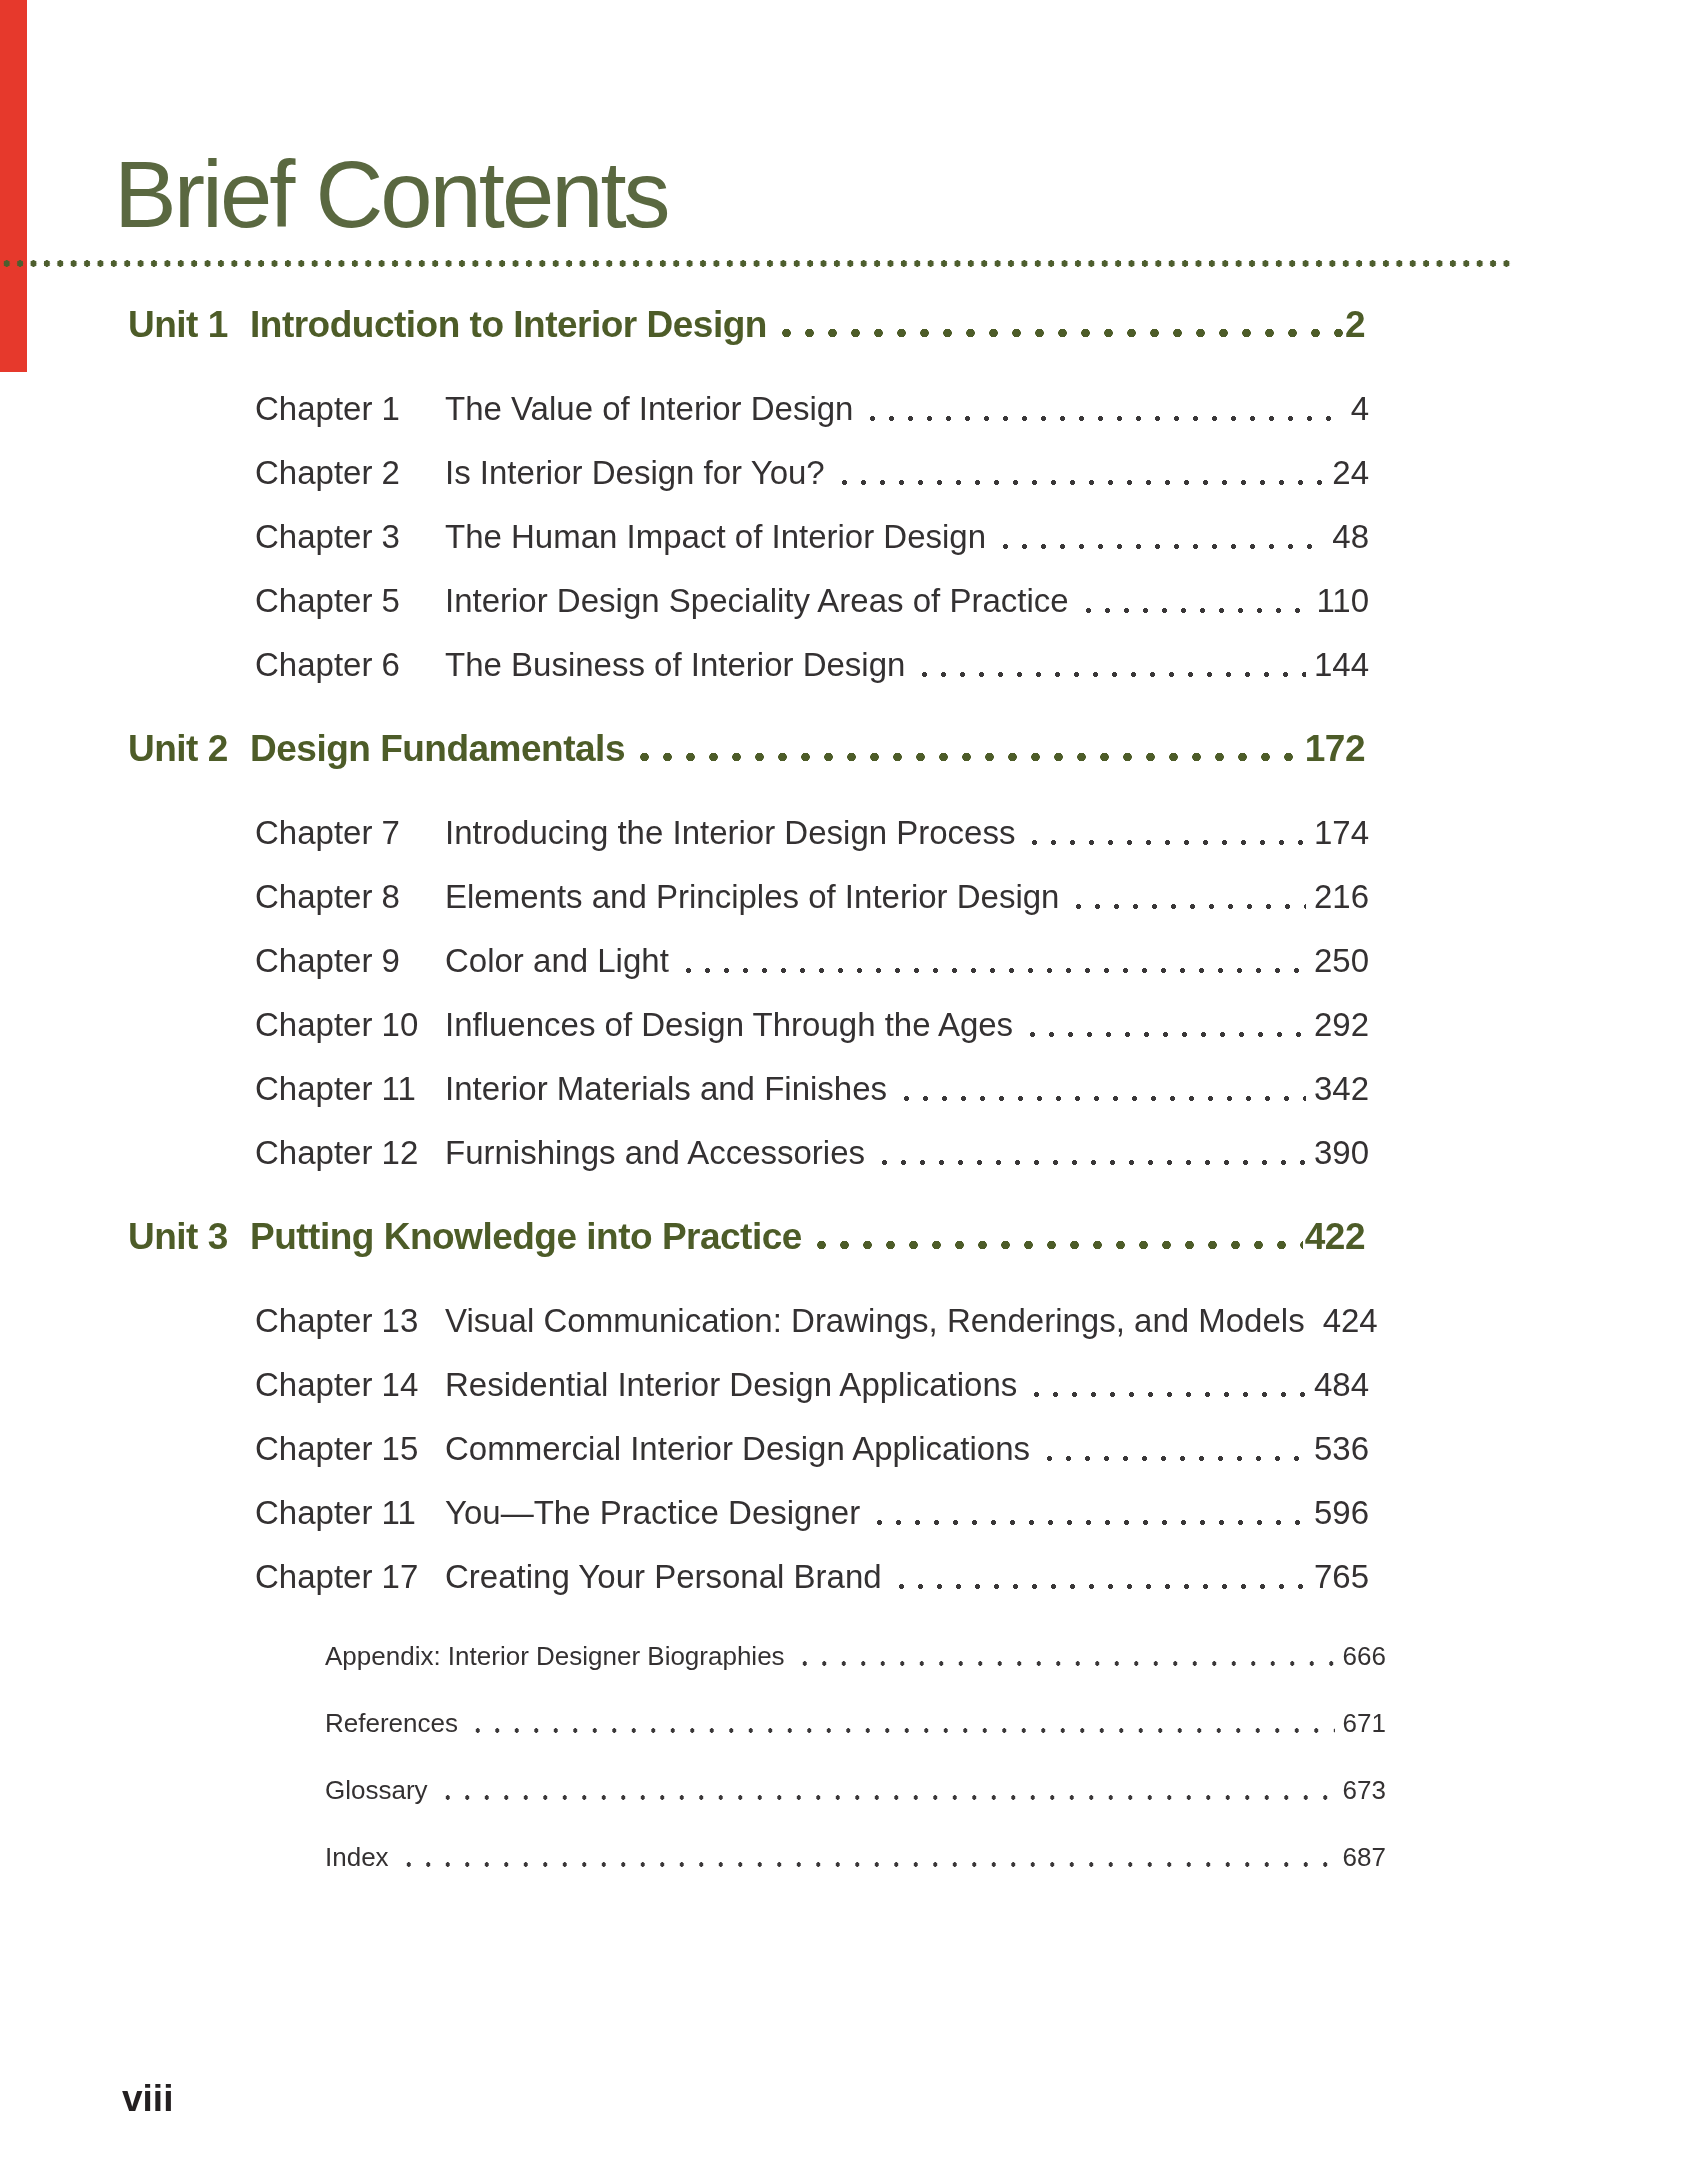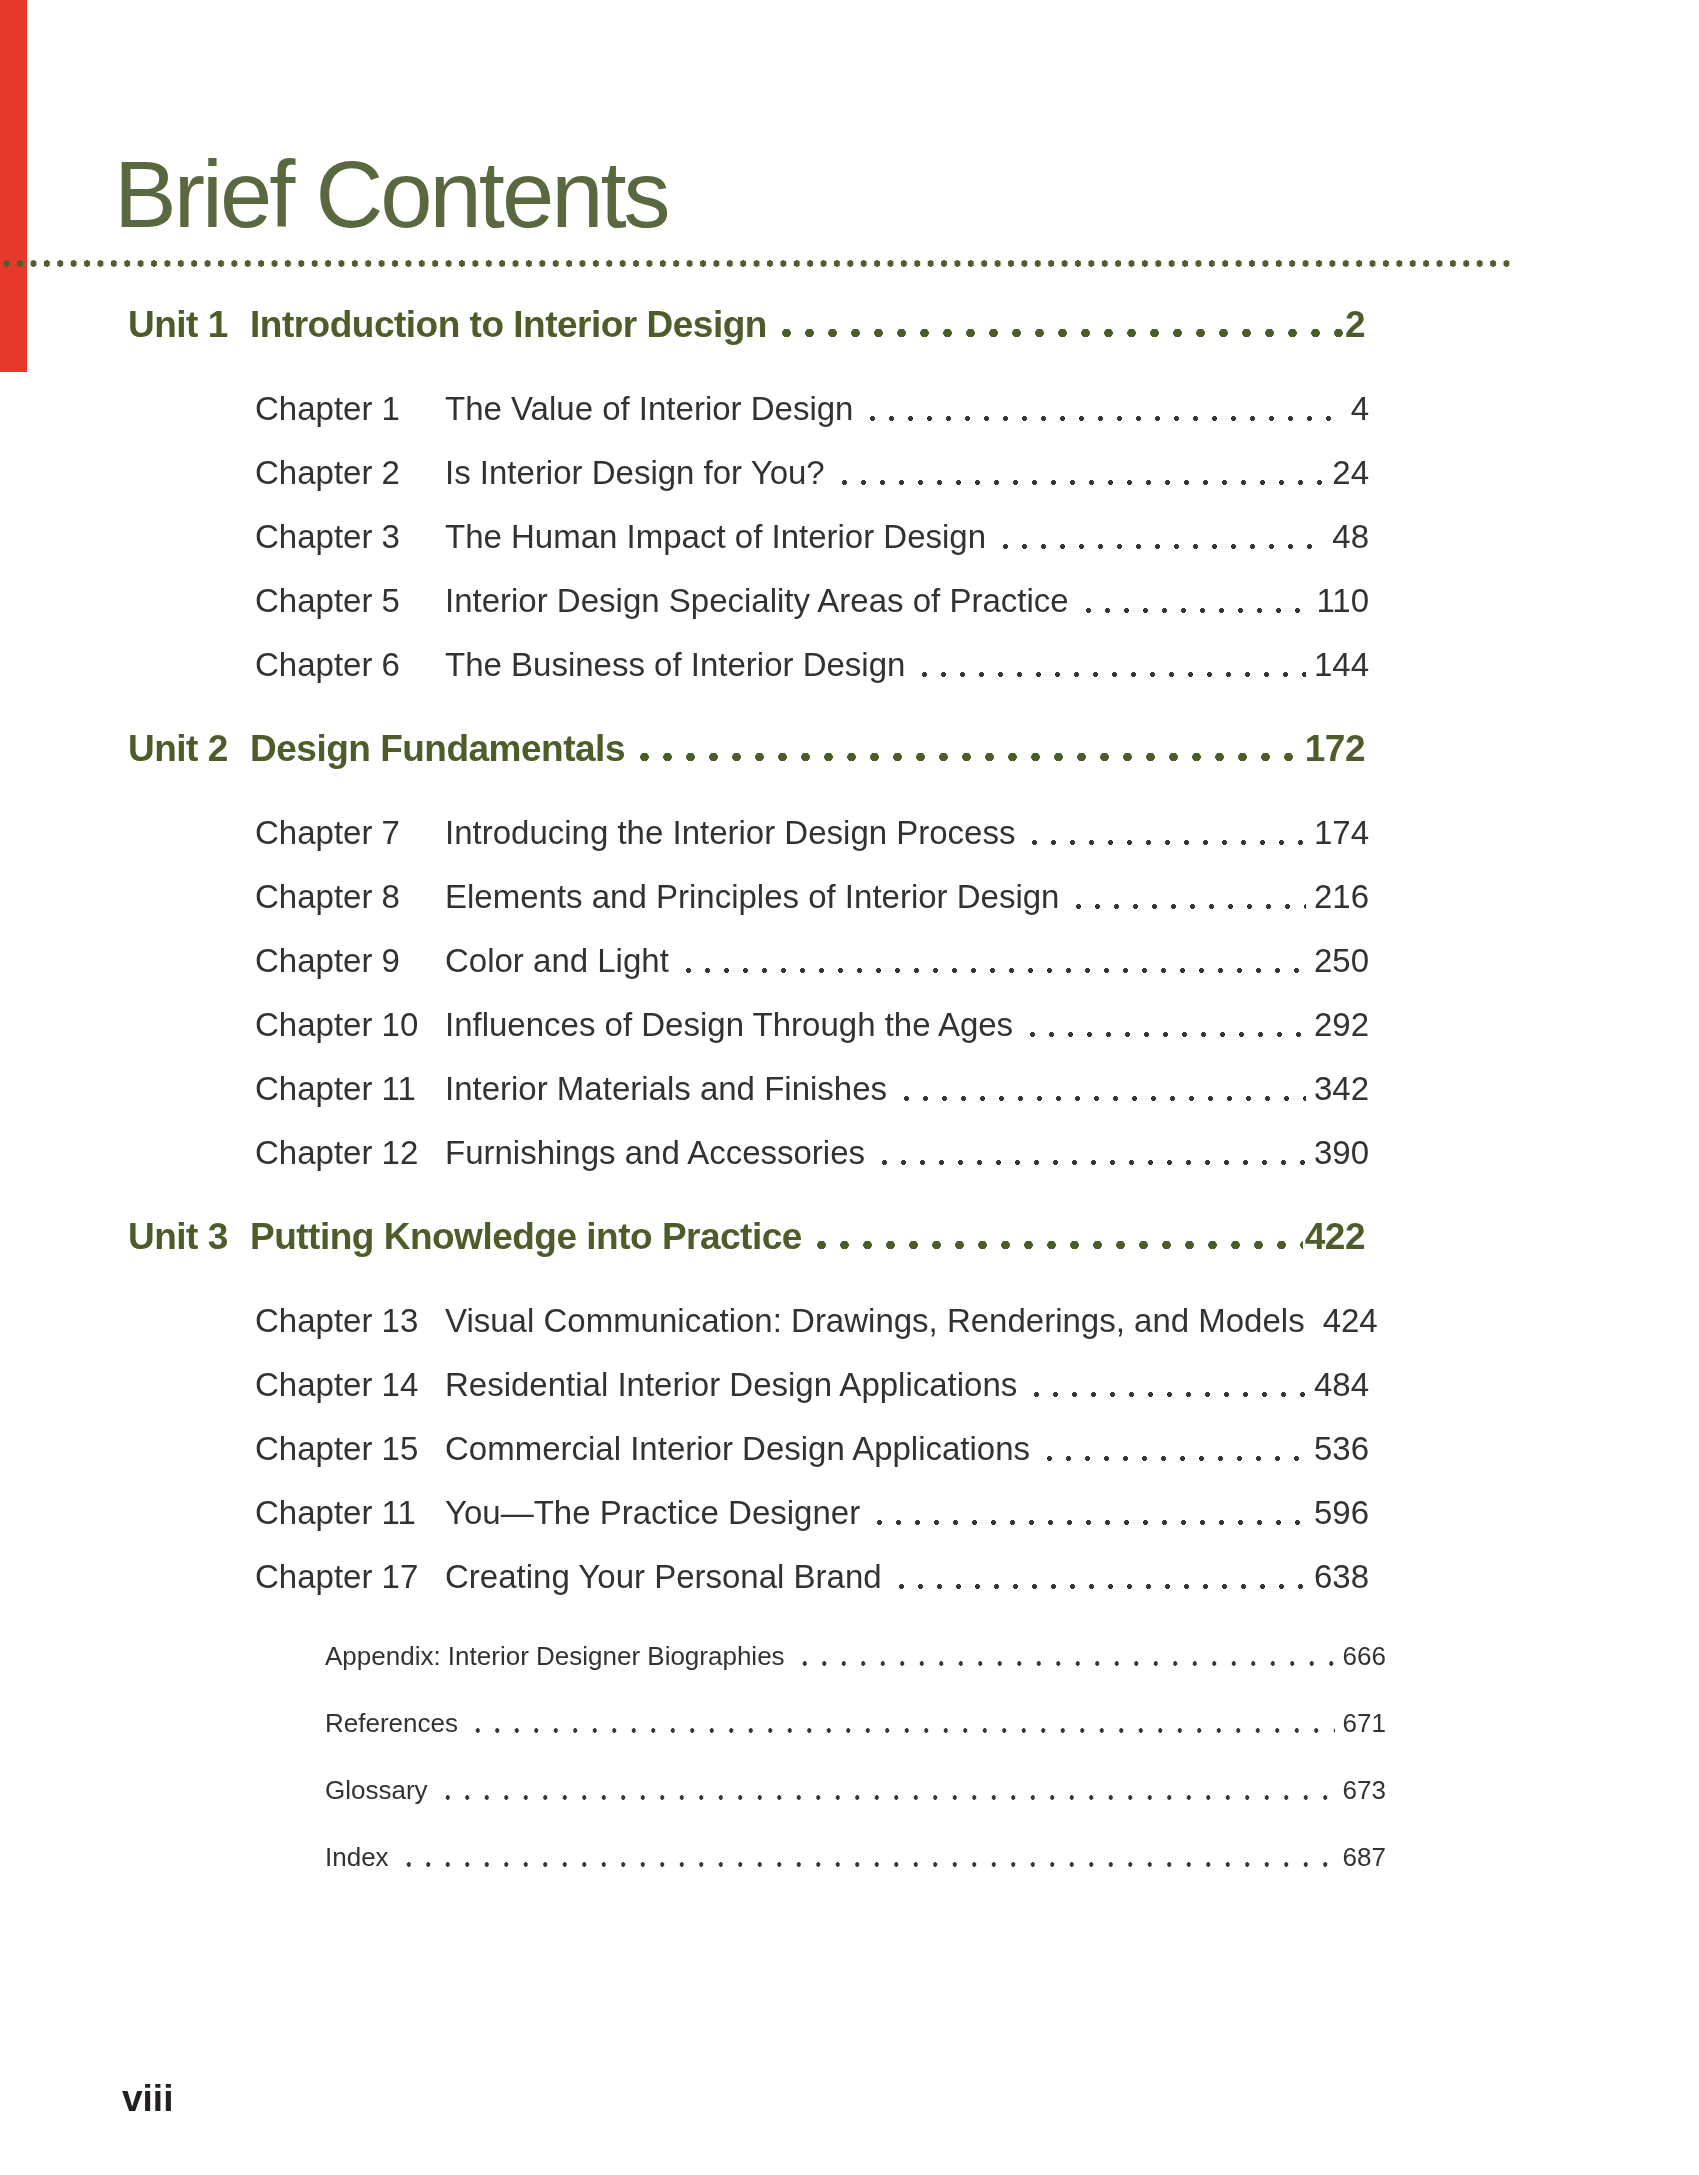--- a/index.html
+++ b/index.html
@@ -210,21 +210,21 @@
       <div class="row chapter-row">
         <span class="ch-label">Chapter 11</span>
         <span class="ch-title">You—The Practice Designer</span>
         <div class="leader ch-leader"></div>
         <span class="ch-page">596</span>
       </div>
       <div class="row chapter-row">
         <span class="ch-label">Chapter 17</span>
         <span class="ch-title">Creating Your Personal Brand</span>
         <div class="leader ch-leader"></div>
-        <span class="ch-page">638</span>
+        <span class="ch-page">765</span>
       </div>
       <div class="row bm-row">
         <span class="bm-title">Appendix: Interior Designer Biographies</span>
         <div class="leader bm-leader"></div>
         <span class="bm-page">666</span>
       </div>
       <div class="row bm-row">
         <span class="bm-title">References</span>
         <div class="leader bm-leader"></div>
         <span class="bm-page">671</span>

